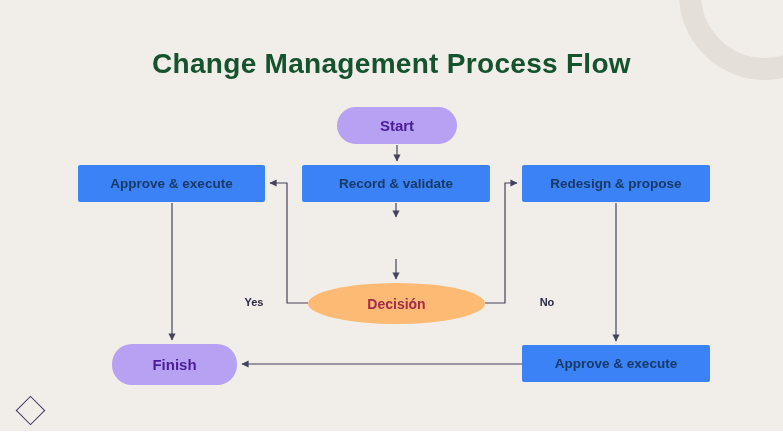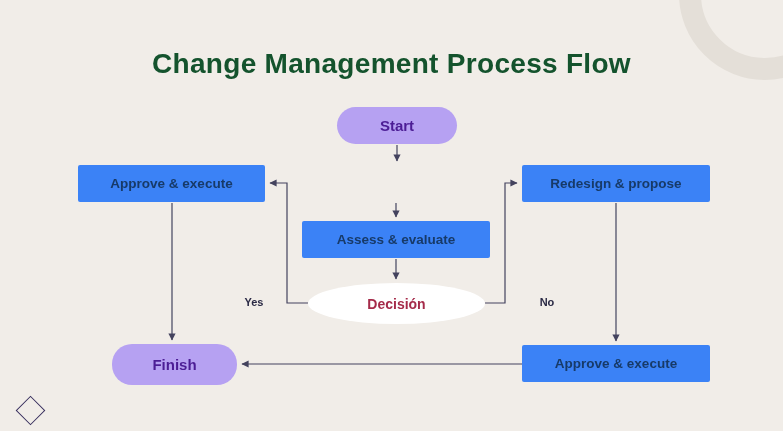--- a/index.html
+++ b/index.html
@@ -20,21 +20,21 @@
   }
   .process{
     background:#3b82f6;border-radius:2px;
     font-size:13.5px;font-weight:700;color:#173a68;
   }
   .terminator{
     background:#b6a1f2;border-radius:20px;
     font-size:15px;font-weight:700;color:#4c1d95;
   }
   .decision{
-    background:#ffffff;border-radius:50%;
+    background:#fdba74;border-radius:50%;
     font-size:14px;font-weight:700;color:#a52b4a;
   }
   .branch-label{
     position:absolute;font-size:11px;font-weight:700;color:#2b2a45;
     width:34px;text-align:center;
   }
   
   .n-start{left:337px;top:107px;width:120px;height:37px;}
   .n-record{left:302px;top:165px;width:188px;height:37px;}
   .n-assess{left:302px;top:221px;width:188px;height:37px;}
@@ -84,28 +84,28 @@
   </svg>
 
   <div class="node terminator n-start">
     <span>Start</span>
   </div>
 
   <div class="node process n-approve-left">
     <span>Approve &amp; execute</span>
   </div>
 
+  <div class="node process n-record">
+    <span>Record &amp; validate</span>
+  </div>
 
   <div class="node process n-redesign">
     <span>Redesign &amp; propose</span>
   </div>
 
-  <div class="node process n-assess">
-    <span>Assess &amp; evaluate</span>
-  </div>
 
   <div class="node decision n-decision">
     <span>Decisión</span>
   </div>
 
   <div class="branch-label l-yes">Yes</div>
   <div class="branch-label l-no">No</div>
 
   <div class="node terminator n-finish">
     <span>Finish</span>

